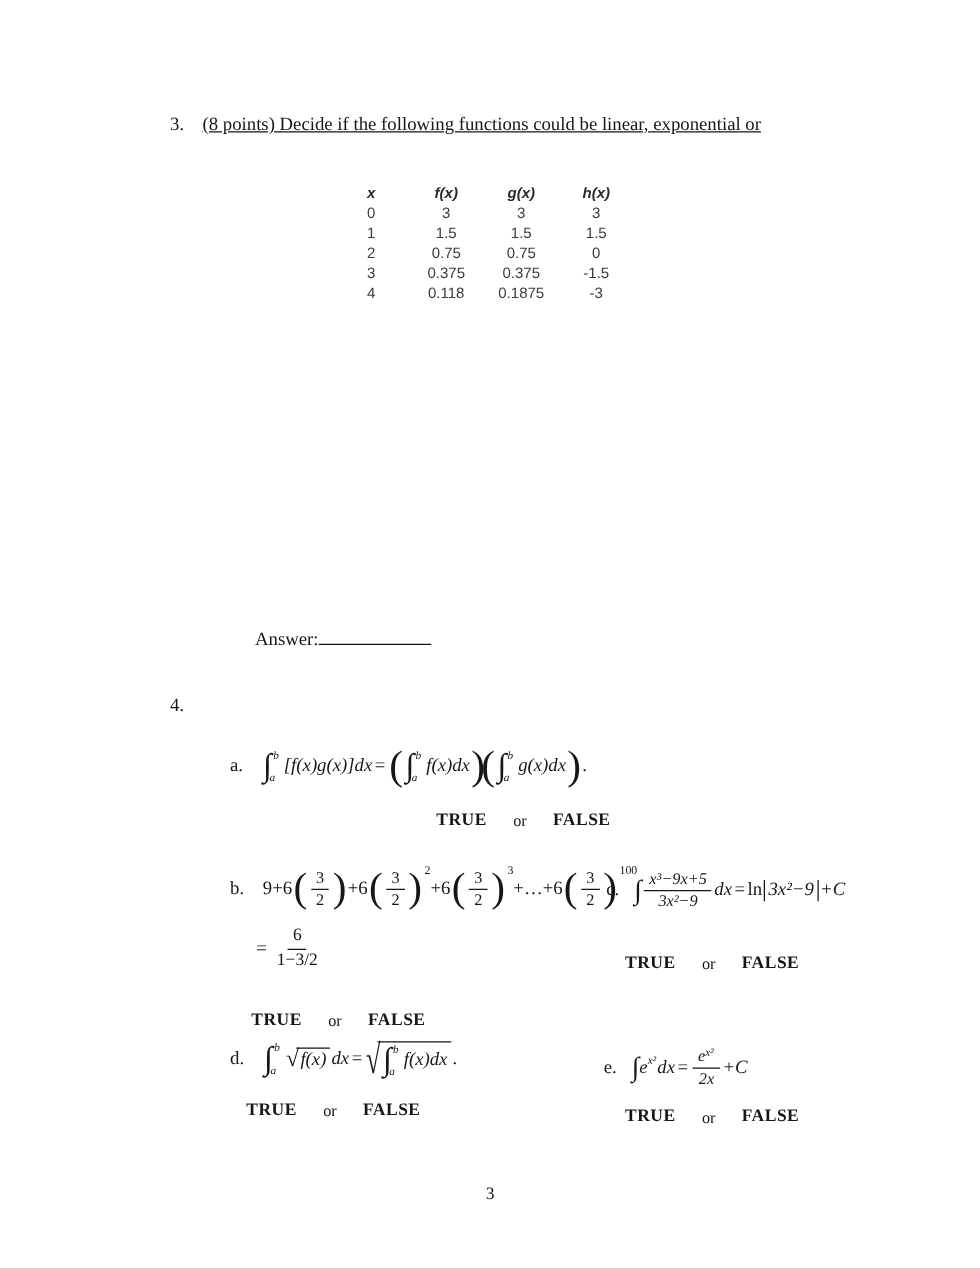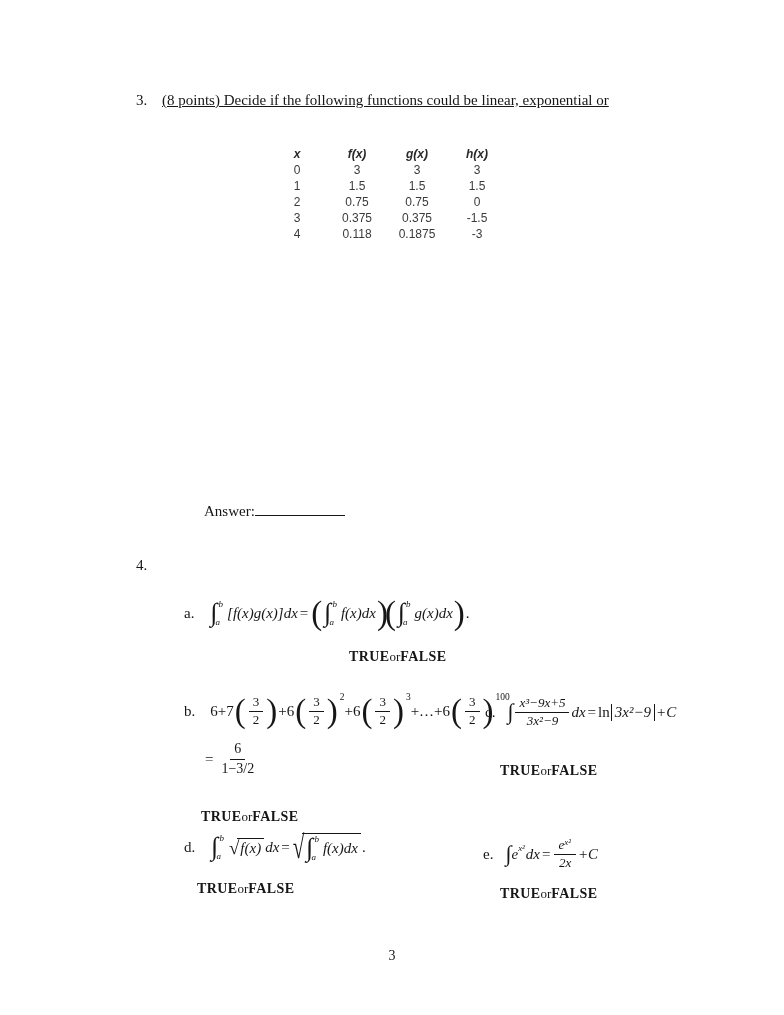--- a/index.html
+++ b/index.html
@@ -13,21 +13,21 @@
   .qnum{font-size:15px;}
   .qtext{font-size:15px;line-height:17.5px;text-decoration:underline;}
   
   .fn-table{border-collapse:collapse;font-family:"Liberation Sans","DejaVu Sans",sans-serif;color:#3a3a3a;}
   .fn-table th{font-size:12px;font-weight:bold;font-style:italic;color:#2a2a2a;width:60px;height:17px;text-align:center;padding:0;}
   .fn-table td{font-size:12px;width:60px;height:16px;text-align:center;padding:0;}
   
   .answer{font-size:15px;}
   .blank{display:inline-block;width:90px;height:15px;border-bottom:1px solid #161616;}
   
-  .tfrow{display:flex;align-items:flex-end;font-size:14px;}
+  .tfrow{display:flex;align-items:flex-end;gap:21px;font-size:14px;}
   .tf{font-weight:bold;letter-spacing:.4px;}
   .tfor{font-size:13px;}
   
   .part{display:flex;align-items:center;font-size:15px;}
   .plabel{margin-right:15px;font-style:normal;flex:none;}
   .fm{display:inline-flex;align-items:center;}
   .mi{font-style:italic;}
   .mseg{margin:0 2px;}
   .intwrap{display:inline-flex;align-items:center;margin:0 1px;}
   .intsign{font-size:26px;font-style:normal;line-height:1;}
@@ -144,21 +144,21 @@
 
   <div class="abs tfrow" style="left:349px;top:649px;">
     <span class="tf">TRUE</span>
     <span class="tfor">or</span>
     <span class="tf">FALSE</span>
   </div>
 
   <div class="abs part" style="left:184px;top:686px;height:50px;">
     <span class="plabel">b.</span>
     <span class="fm">
-      <span>6+7</span>
+      <span>9+6</span>
       <span class="fm">
         <span class="bigp">(</span>
         <span class="frac">
             <span class="fnum">3</span>
             <span class="fden">2</span>
           </span>
         <span class="bigp">)</span>
       </span>
       <span>+6</span>
       <span class="fm">

